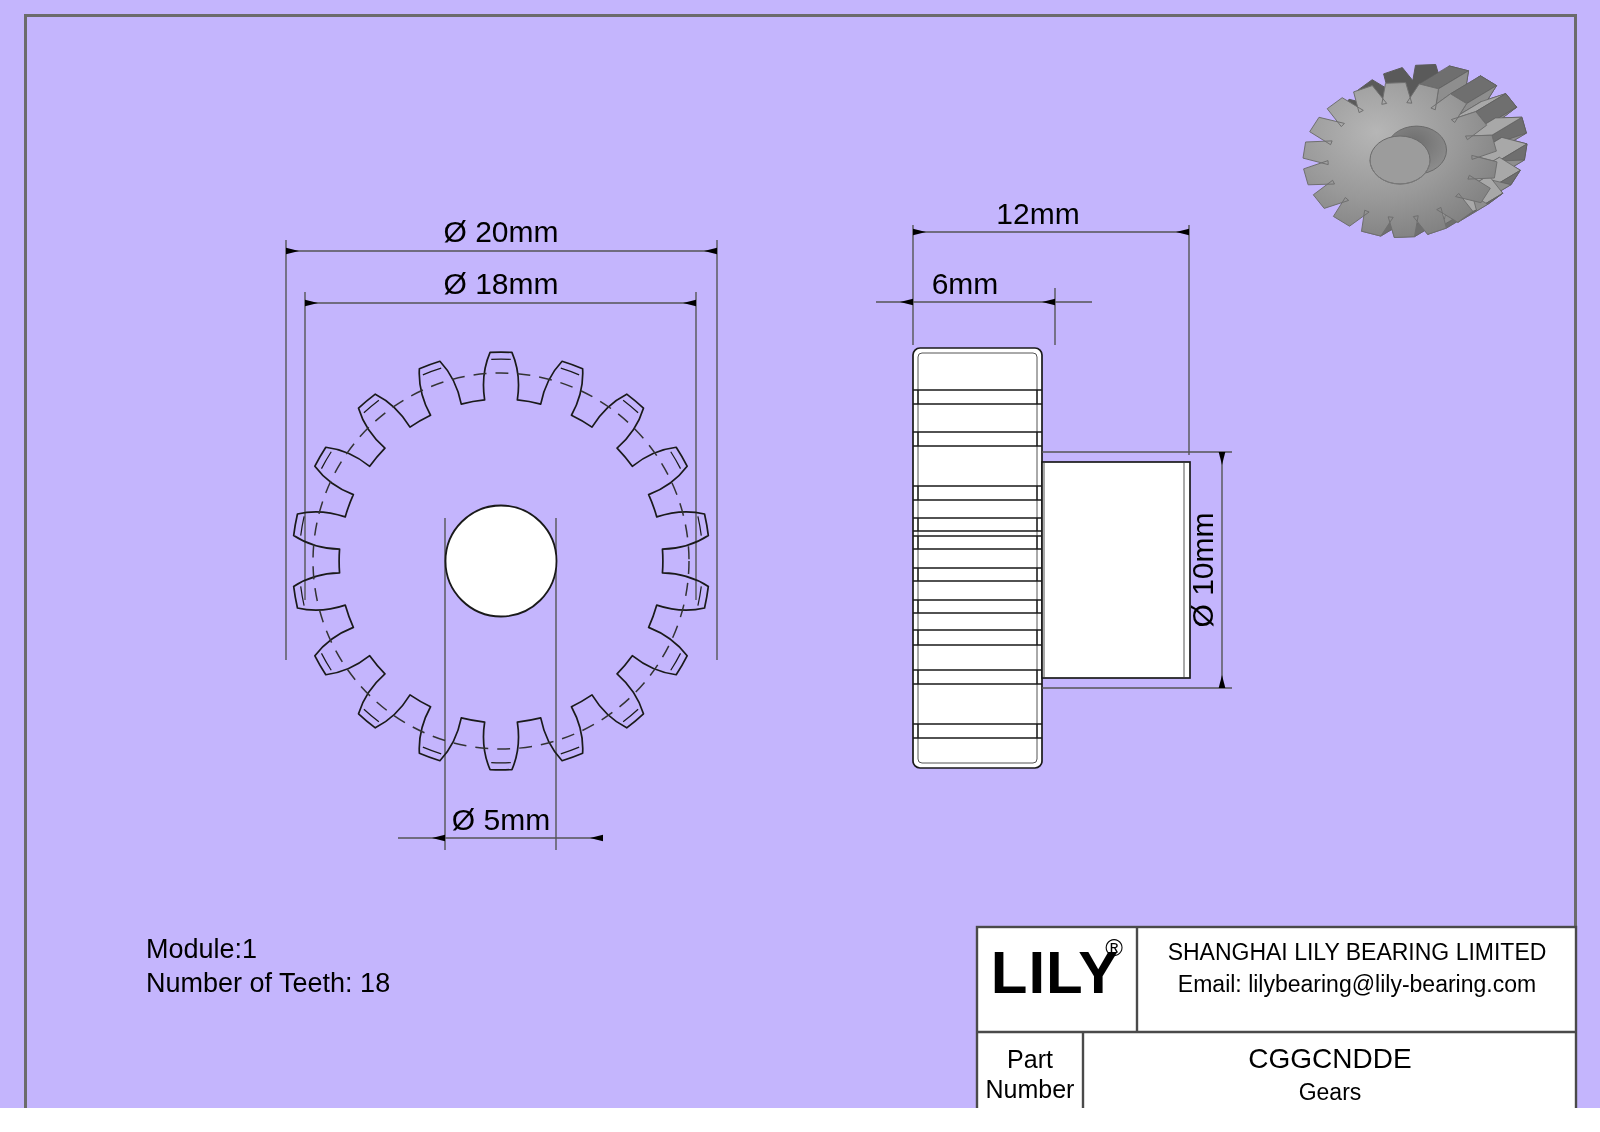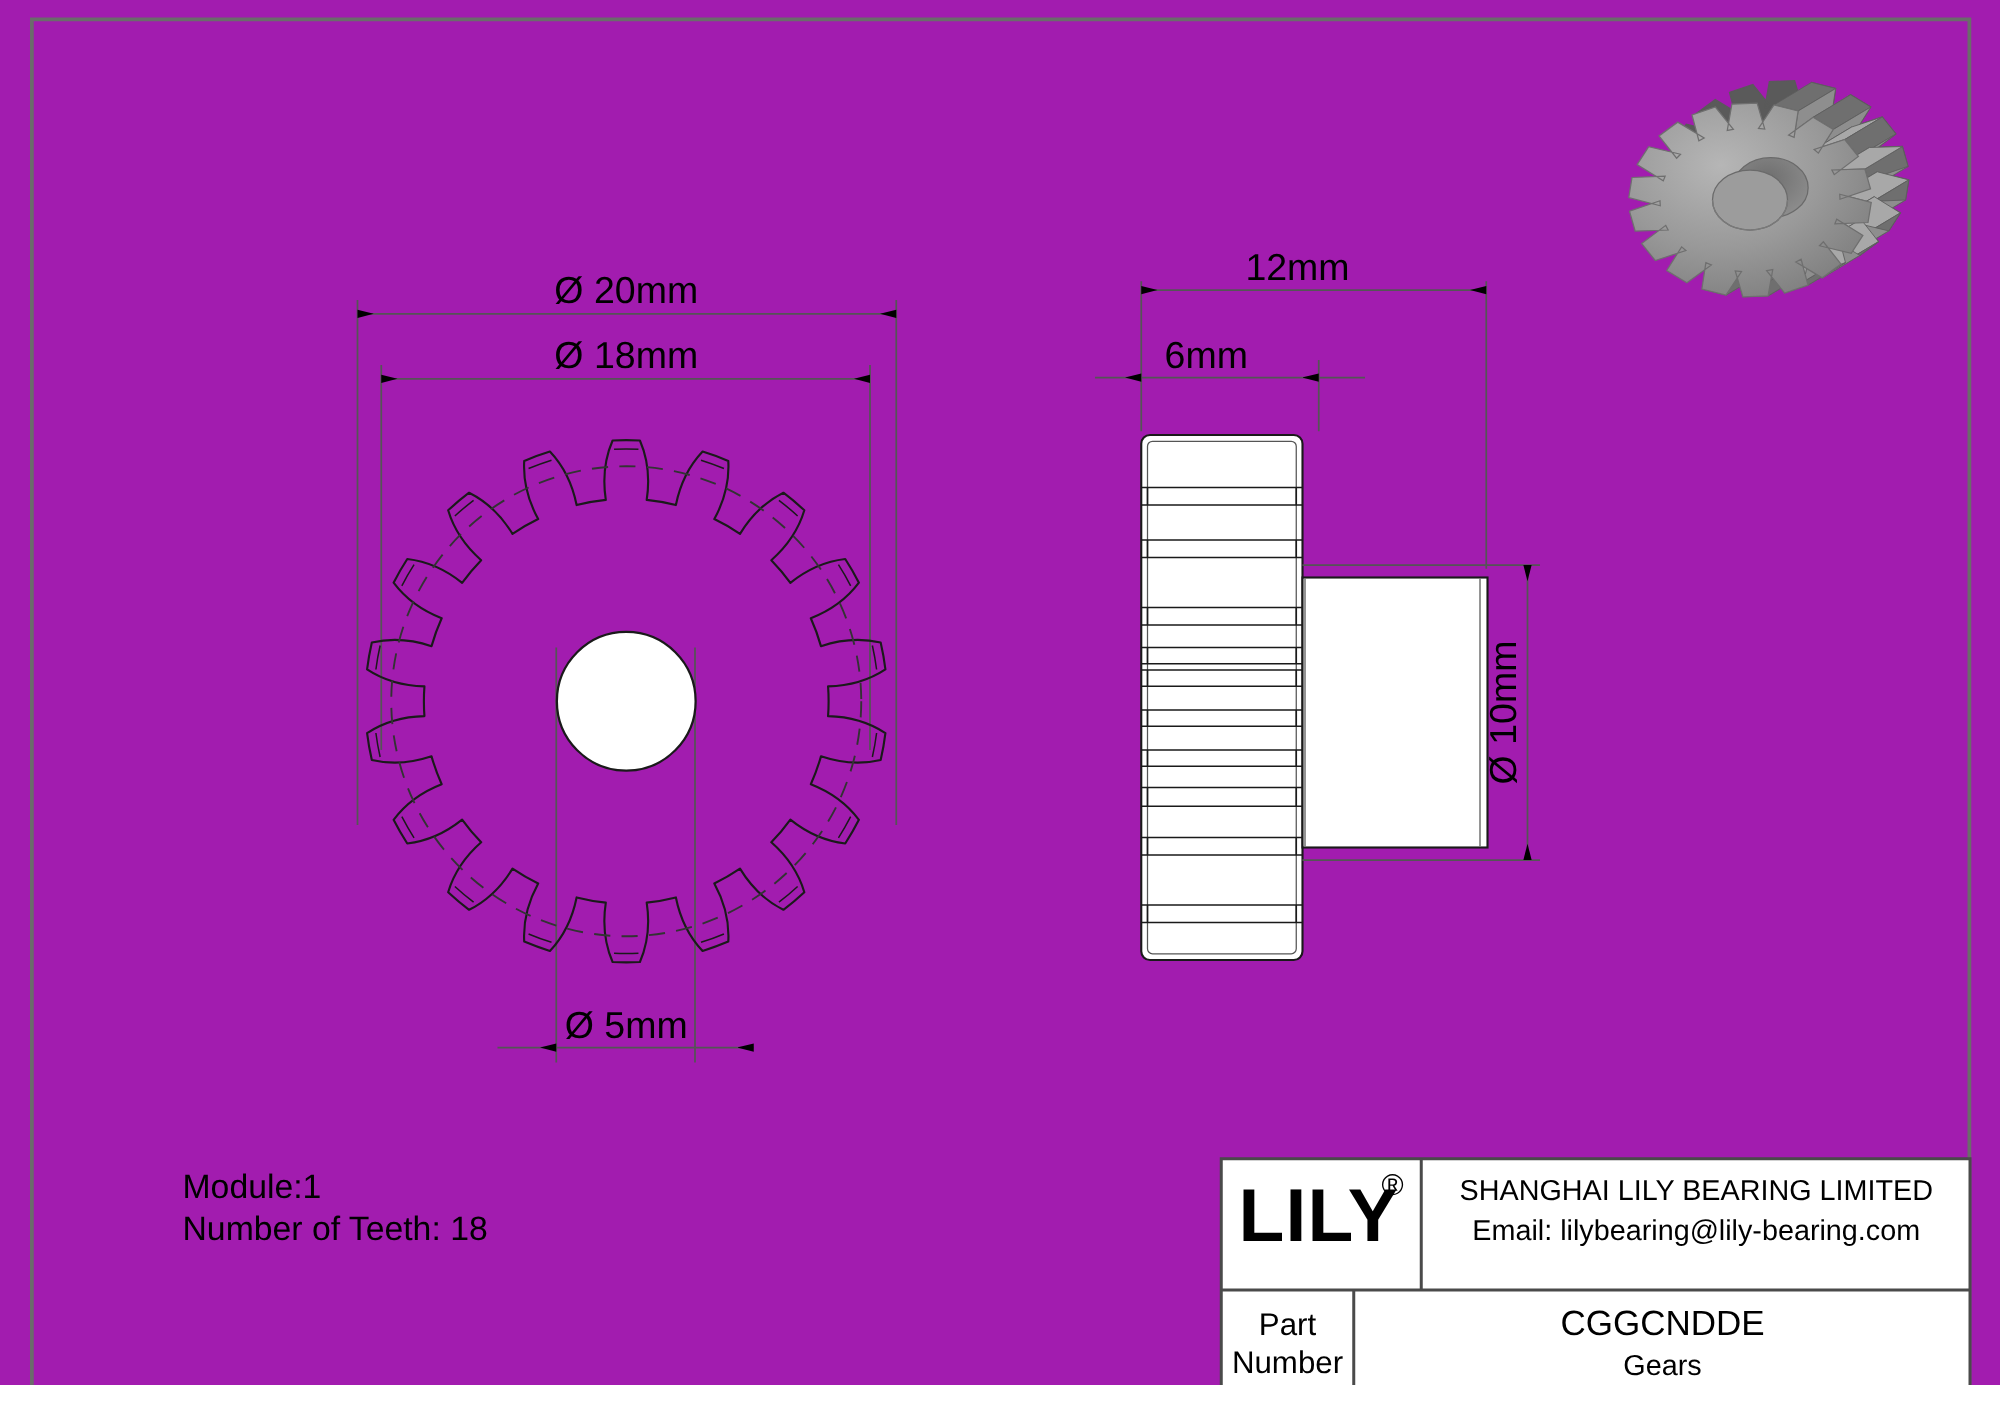--- a/index.html
+++ b/index.html
@@ -8,21 +8,21 @@
     padding: 0;
     background: #ffffff;
   }
   body {
     font-family: "Liberation Sans", sans-serif;
   }
   #sheet {
     position: relative;
     width: 1600px;
     height: 1108px;
-    background: #a21caf;
+    background: #c4b5fd;
     overflow: hidden;
   }
   #drawing-svg {
     position: absolute;
     left: 0;
     top: 0;
     width: 1600px;
     height: 1132px;
   }
   .dim-text {

